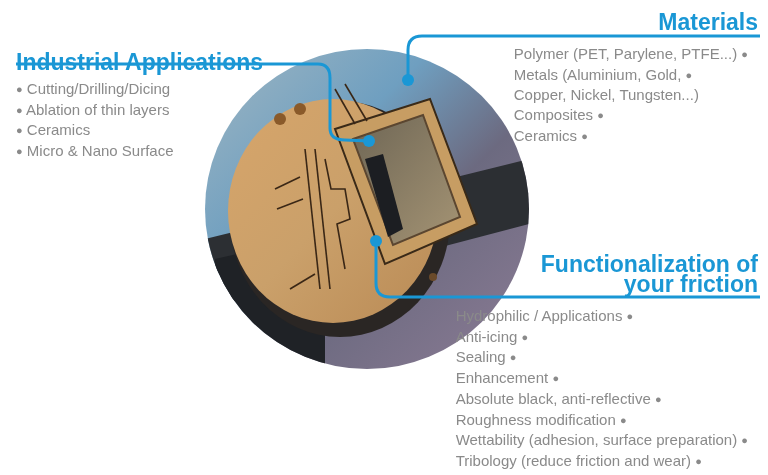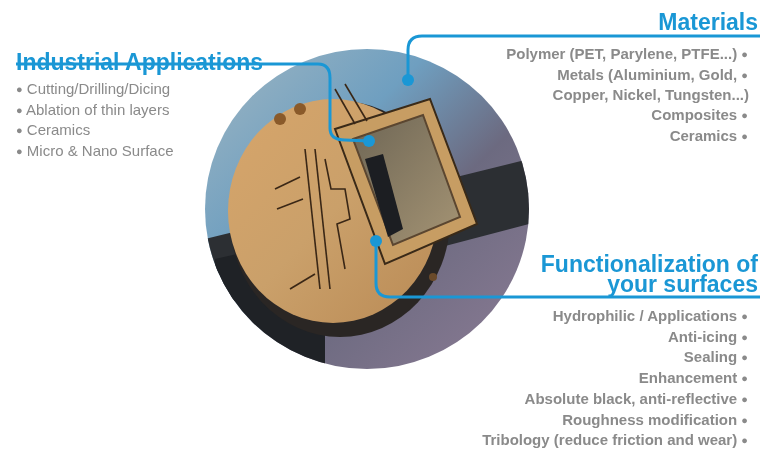--- a/index.html
+++ b/index.html
@@ -1,20 +1,20 @@
 <!DOCTYPE html>
 <html><head>
 <meta charset="utf-8">
 <style>
   html, body { margin: 0; padding: 0; background: #ffffff; }
   body { width: 768px; height: 475px; position: relative; overflow: hidden;
          font-family: "Liberation Sans", sans-serif; }
   .heading { position: absolute; color: #1a97d5; font-weight: bold; font-size: 23px; line-height: 20px; }
   .list { position: absolute; margin: 0; padding: 0; list-style: none; color: #8a8a8a; font-size: 15px; line-height: 19.7px; }
-  .list.right { text-align: right; font-weight: bold; }
+  .list.right { text-align: left; }
   .bullet { color: #8a8a8a; font-size: 11px; vertical-align: 1px; }
   #photo { position: absolute; left: 205px; top: 49px; width: 324px; height: 320px; }
   #lines { position: absolute; left: 0; top: 0; }
 </style>
 </head>
 <body>
 
 <svg id="photo" viewBox="0 0 324 320" width="324" height="320">
   <defs>
     <clipPath id="circ">
@@ -86,23 +86,24 @@
 <ul class="list right" style="right:20px; top:44px;">
   <li><span>Polymer (PET, Parylene, PTFE...)</span> <span class="bullet">●</span></li>
   <li><span>Metals (Aluminium, Gold,</span> <span class="bullet">●</span></li>
   <li style="margin-right:-1px;"><span>Copper, Nickel, Tungsten...)</span></li>
   <li><span>Composites</span> <span class="bullet">●</span></li>
   <li><span>Ceramics</span> <span class="bullet">●</span></li>
 </ul>
 
 <div class="heading" style="right:10px; top:254px; text-align:right;">
   <div>Functionalization of</div>
-  <div>your surfaces</div>
+  <div>your friction</div>
 </div>
 <ul class="list right" style="right:20px; top:306px;">
   <li><span>Hydrophilic / Applications</span> <span class="bullet">●</span></li>
   <li><span>Anti-icing</span> <span class="bullet">●</span></li>
   <li><span>Sealing</span> <span class="bullet">●</span></li>
   <li><span>Enhancement</span> <span class="bullet">●</span></li>
   <li><span>Absolute black, anti-reflective</span> <span class="bullet">●</span></li>
   <li><span>Roughness modification</span> <span class="bullet">●</span></li>
+  <li><span>Wettability (adhesion, surface preparation)</span> <span class="bullet">●</span></li>
   <li><span>Tribology (reduce friction and wear)</span> <span class="bullet">●</span></li>
 </ul>
 
 </body></html>

